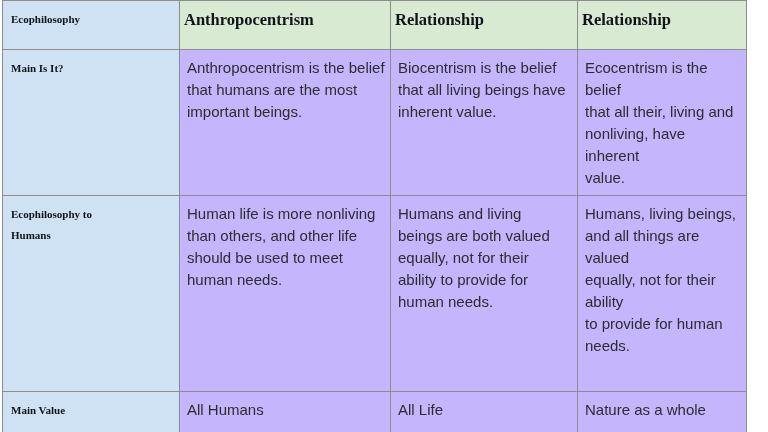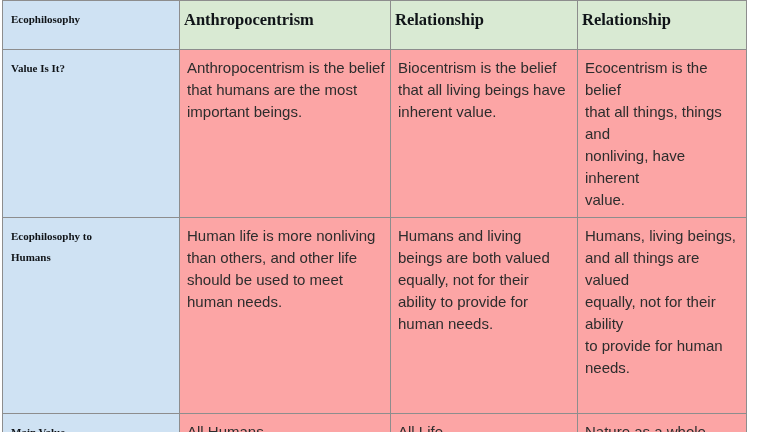--- a/index.html
+++ b/index.html
@@ -50,21 +50,21 @@
     background: #d9ead3;
     font-family: "Liberation Serif", "DejaVu Serif", serif;
     font-weight: bold;
     font-size: 16.5px;
     line-height: 21px;
     color: #101418;
     padding: 8px 4px 6px 4px;
     text-align: left;
   }
   .body-cell {
-    background: #fca5a5;
+    background: #c4b5fd;
     font-family: "Liberation Sans", "DejaVu Sans", sans-serif;
     font-size: 15px;
     line-height: 22px;
     color: #2d2d2d;
     padding: 7px 5px 6px 7px;
     white-space: pre-line;
     text-align: left;
   }
 </style>
 </head>
@@ -79,29 +79,29 @@
         <col class="col4">
     </colgroup>
     <tbody>
         <tr style="height:49px;">
       <td class="label-cell">Ecophilosophy</td>
       <td class="header-cell">Anthropocentrism</td>
       <td class="header-cell">Relationship</td>
       <td class="header-cell">Relationship</td>
     </tr>
     <tr style="height:136px;">
-      <td class="label-cell">Value Is It?</td>
+      <td class="label-cell">Main Is It?</td>
       <td class="body-cell">Anthropocentrism is the belief
 that humans are the most
 important beings.</td>
       <td class="body-cell">Biocentrism is the belief
 that all living beings have
 inherent value.</td>
       <td class="body-cell">Ecocentrism is the belief
-that all things, things and
+that all their, living and
 nonliving, have inherent
 value.</td>
     </tr>
     <tr style="height:196px;">
       <td class="label-cell">Ecophilosophy to
 Humans</td>
       <td class="body-cell">Human life is more nonliving
 than others, and other life
 should be used to meet
 human needs.</td>

